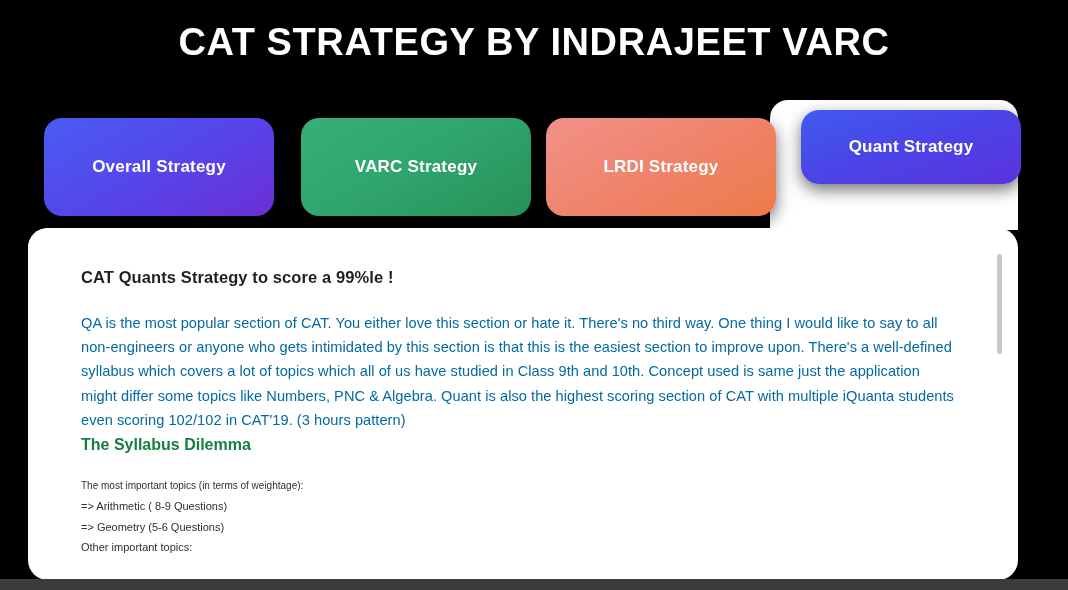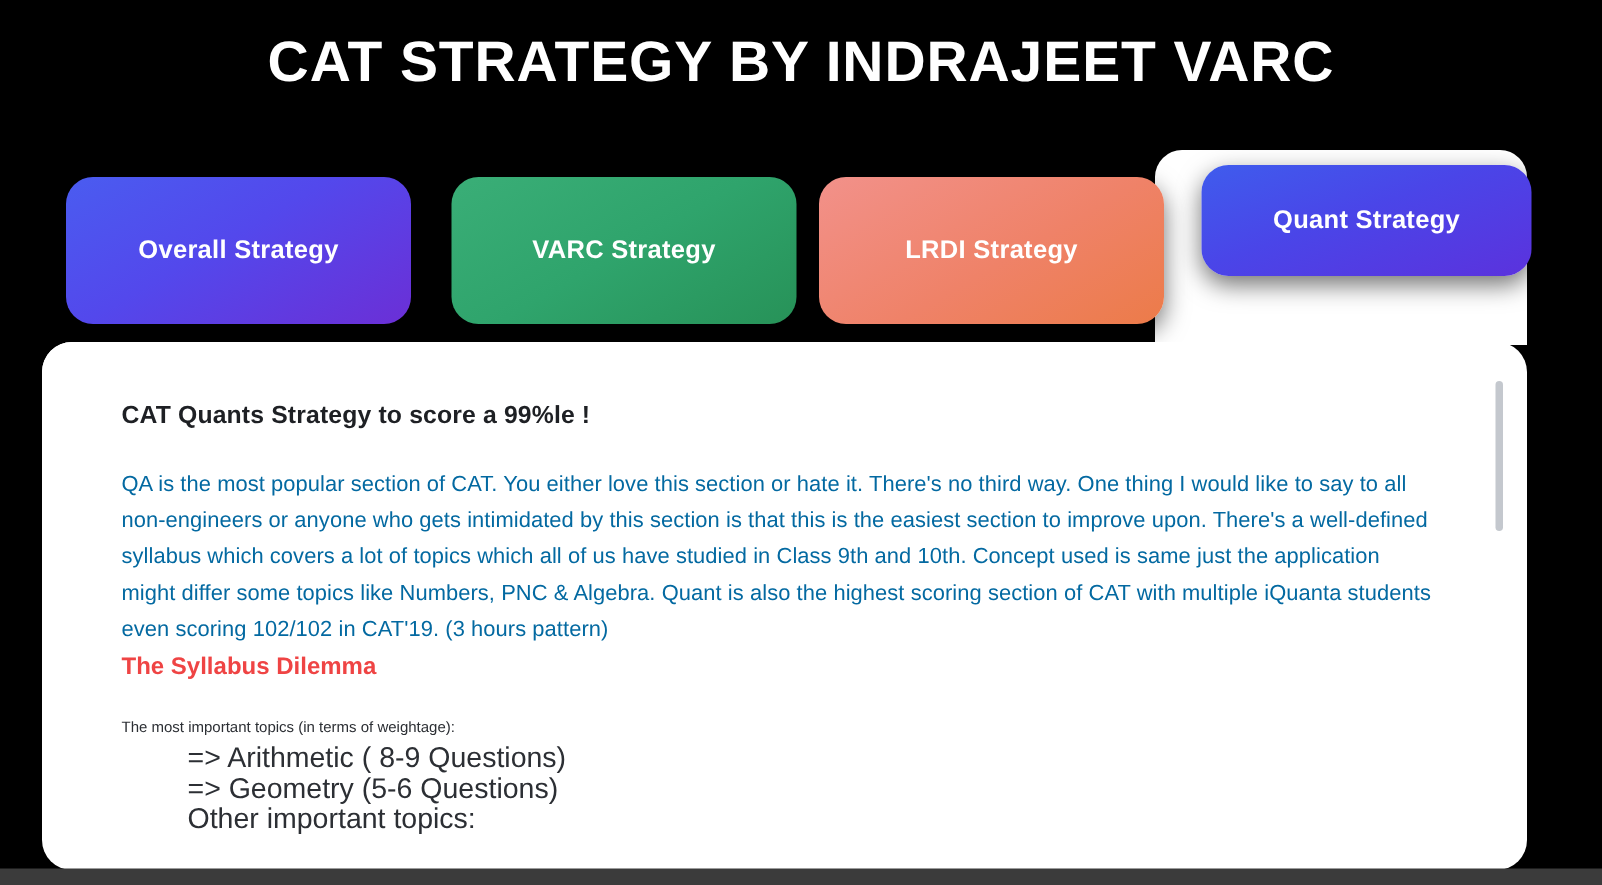--- a/index.html
+++ b/index.html
@@ -141,35 +141,34 @@
     line-height: 24.2px;
     color: #0369a1;
     letter-spacing: 0.05px;
     margin-bottom: 4px;
     max-width: 880px;
   }
 
   .sub-title {
     font-size: 16px;
     font-weight: bold;
-    color: #ef4444;
+    color: #15803d;
     margin-bottom: 22px;
   }
 
   .list-lead {
     font-size: 10px;
     line-height: 20.4px;
     color: #2c2f34;
   }
 
   .list-line {
-    font-size: 19px;
+    font-size: 11px;
     line-height: 20.4px;
     color: #2c2f34;
-    margin-left: 44px;
   }
 
   
   .scrollbar-track {
     position: absolute;
     right: 16px;
     top: 22px;
     width: 5px;
     height: 318px;
     background: transparent;

